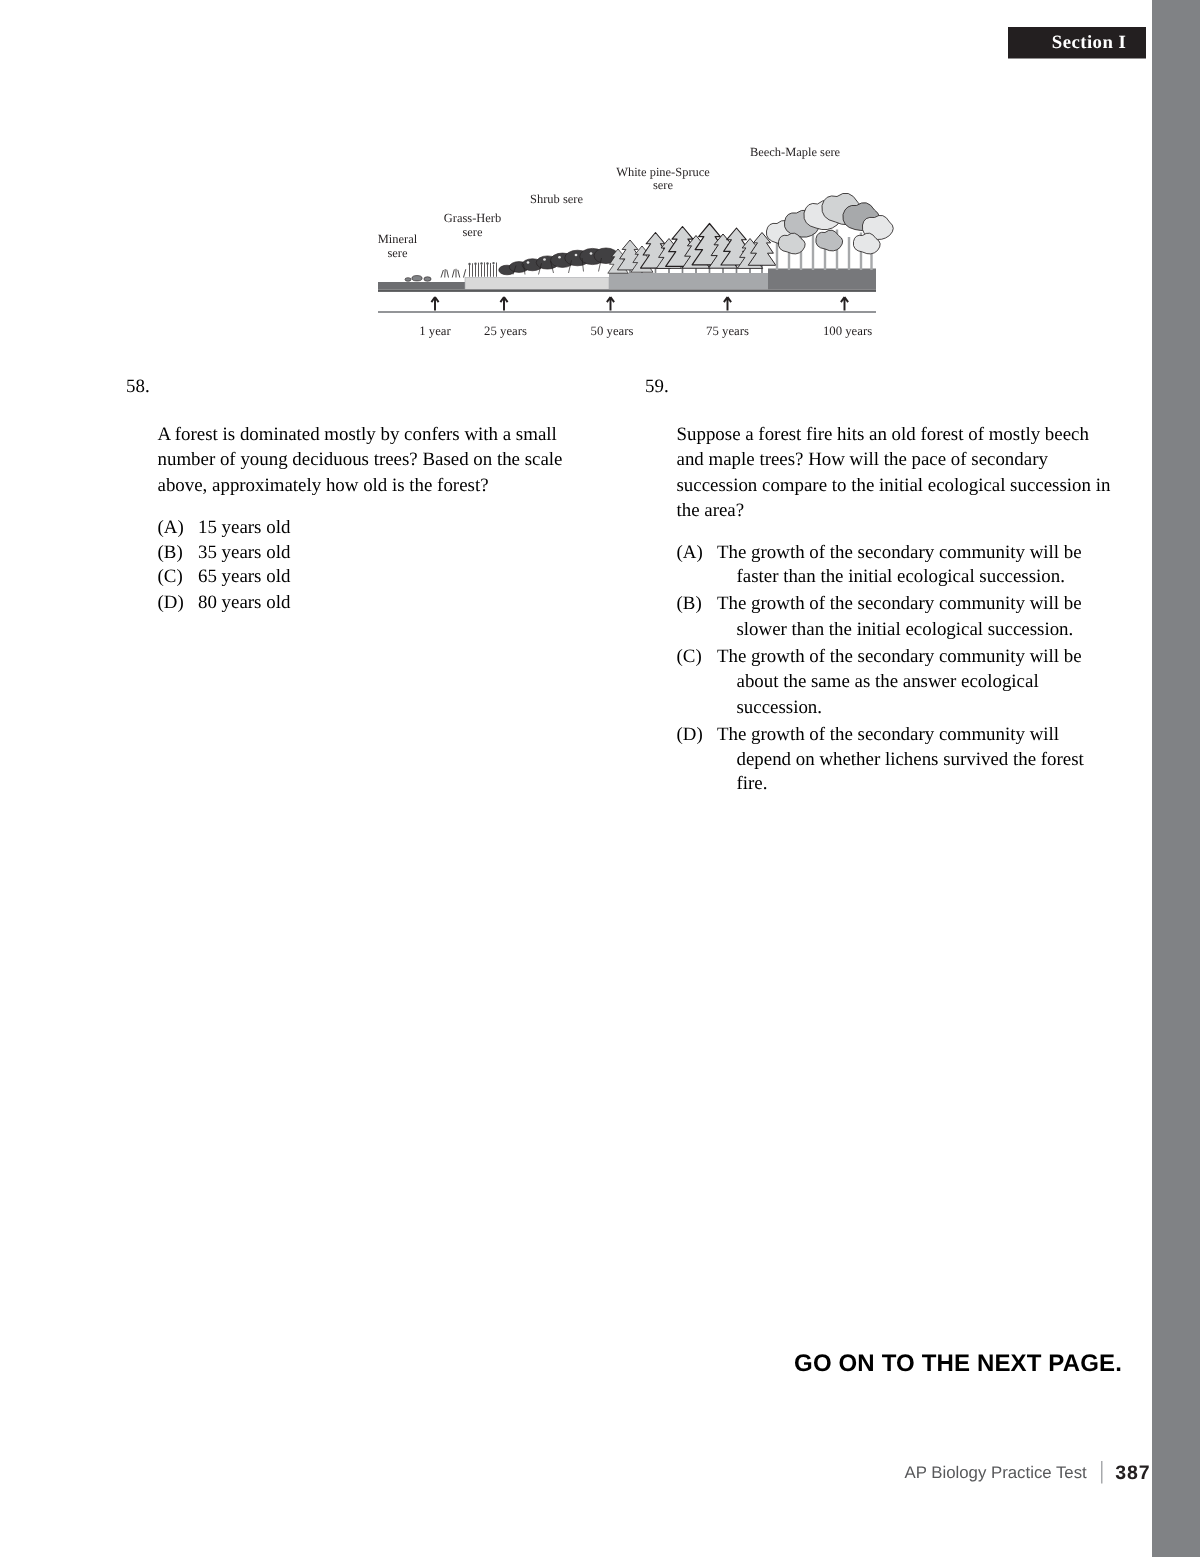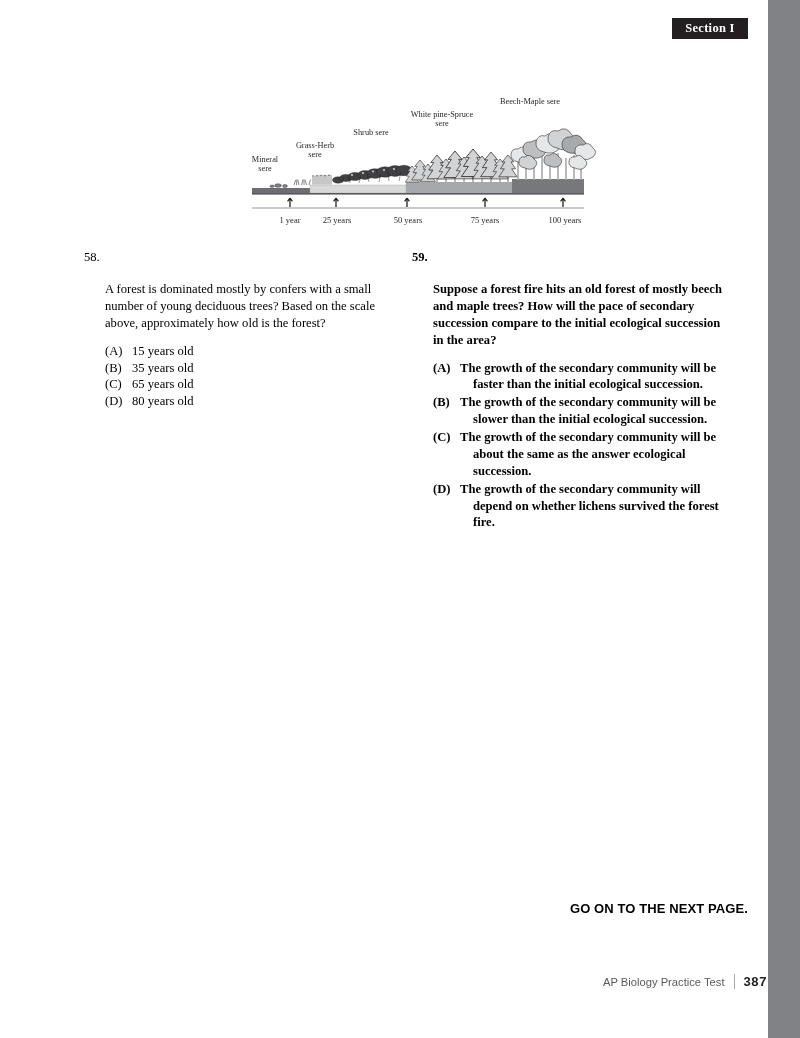--- a/index.html
+++ b/index.html
@@ -44,20 +44,21 @@
     height: 21px;
     background: #231f20;
     color: #ffffff;
     font-family: "Liberation Serif", serif;
     font-weight: bold;
     font-size: 12.5px;
     letter-spacing: 0.3px;
     display: flex;
     align-items: center;
     justify-content: center;
+    padding-left: 16px;
   }
 
   
   .stem-line {
     position: absolute;
     top: 69px;
     left: 82px;
     width: 640px;
     font-size: 13.2px;
     line-height: 1.35;
@@ -76,21 +77,21 @@
   }
   .figure svg { display: block; }
 
   
   .col {
     position: absolute;
     font-size: 12.6px;
     line-height: 1.34;
   }
   .col-left  { top: 249px; left: 84px;  width: 312px; }
-  .col-right { top: 249px; left: 412px; width: 312px; font-weight: bold; }
+  .col-right { top: 249px; left: 430px; width: 312px; }
 
   .q {
     display: flex;
     align-items: flex-start;
   }
   .q-num {
     width: 21px;
     flex: 0 0 21px;
     text-align: left;
   }
@@ -125,21 +126,21 @@
 
   
   .next-page {
     position: absolute;
     top: 901px;
     left: 0;
     width: 748px;
     text-align: right;
     font-family: "Liberation Sans", sans-serif;
     font-weight: bold;
-    font-size: 13px;
+    font-size: 16px;
     letter-spacing: 0.1px;
     color: #000000;
   }
   .footer {
     position: absolute;
     top: 974px;
     left: 0;
     width: 748px;
     text-align: right;
     font-family: "Liberation Sans", sans-serif;

